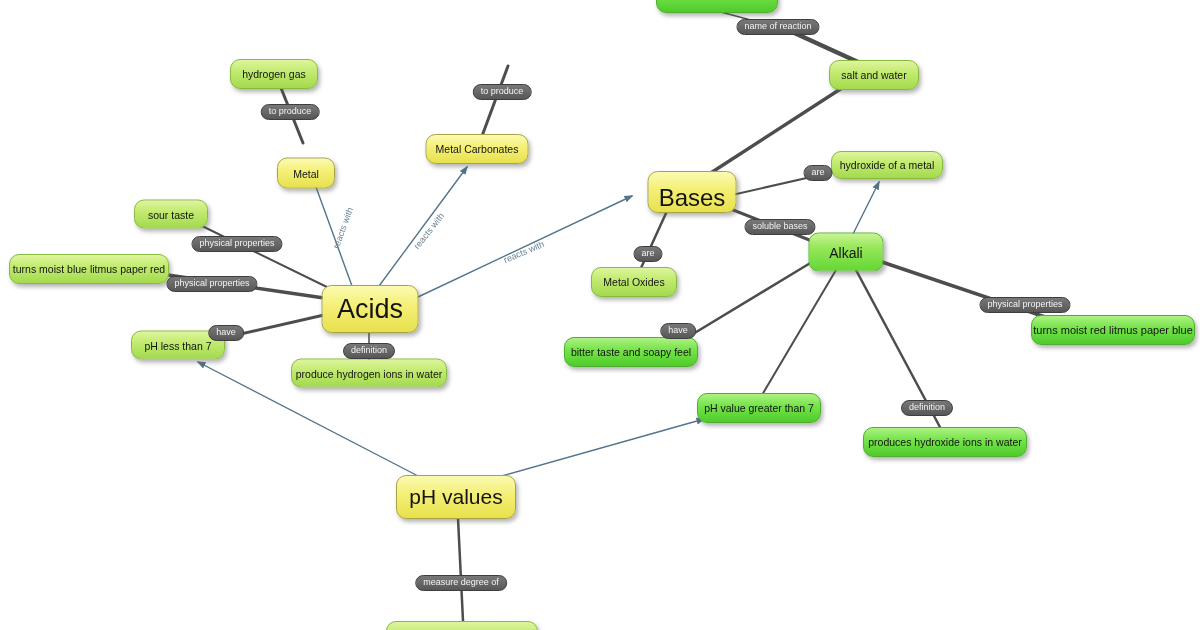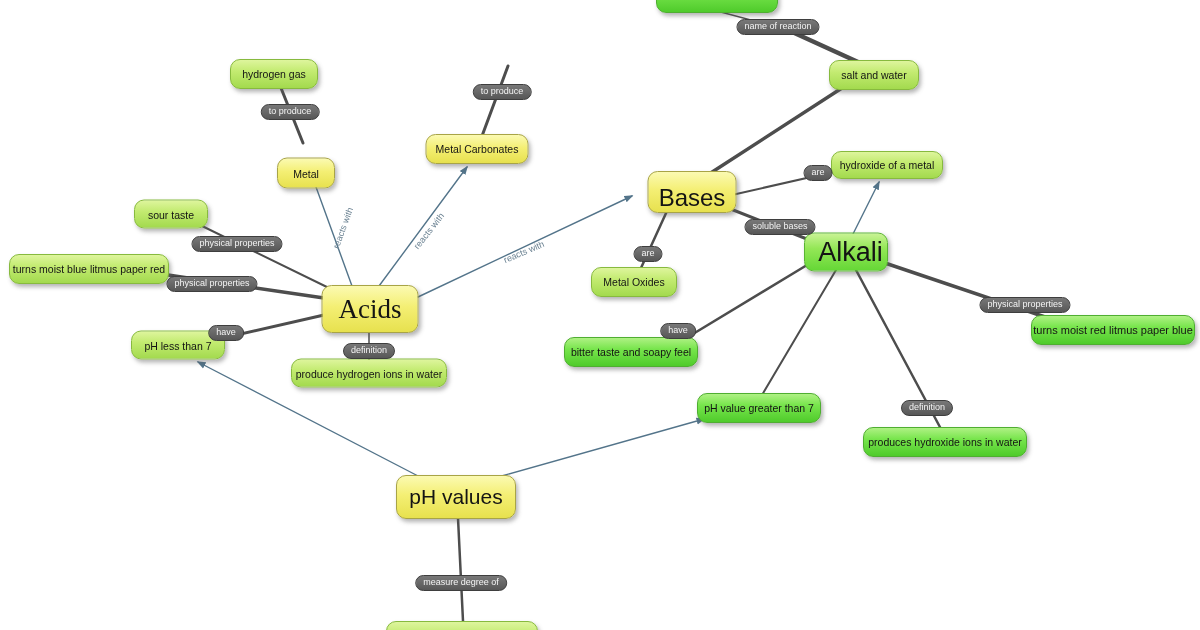--- a/index.html
+++ b/index.html
@@ -91,33 +91,33 @@
     </div>
     <div class="node yellow" style="left: 477px; top: 149px; width: 101px; height: 28px; font-size: 10.5px;">
       <span>Metal Carbonates</span>
     </div>
     <div class="node yellow" style="left: 692px; top: 192px; width: 87px; height: 40px; font-size: 24px; align-items: flex-end;">
       <span>Bases</span>
     </div>
     <div class="node lightgreen" style="left: 887px; top: 165px; width: 110px; height: 26px; font-size: 10.5px;">
       <span>hydroxide of a metal</span>
     </div>
-    <div class="node midgreen" style="left: 846px; top: 252px; width: 73px; height: 37px; font-size: 27px; padding-left: 9px;">
+    <div class="node midgreen" style="left: 846px; top: 252px; width: 73px; height: 37px; font-size: 14px;">
       <span>Alkali</span>
     </div>
     <div class="node lightgreen" style="left: 634px; top: 282px; width: 84px; height: 28px; font-size: 10.5px;">
       <span>Metal Oxides</span>
     </div>
     <div class="node lightgreen" style="left: 171px; top: 214px; width: 72px; height: 27px; font-size: 10.5px;">
       <span>sour taste</span>
     </div>
     <div class="node lightgreen" style="left: 89px; top: 269px; width: 158px; height: 28px; font-size: 10.5px;">
       <span>turns moist blue litmus paper red</span>
     </div>
-    <div class="node yellow" style="left: 370px; top: 309px; width: 95px; height: 46px; font-size: 27px; font-family: Liberation Serif, serif;">
+    <div class="node yellow" style="left: 370px; top: 309px; width: 95px; height: 46px; font-size: 27px;">
       <span>Acids</span>
     </div>
     <div class="node lightgreen" style="left: 178px; top: 345px; width: 92px; height: 27px; font-size: 10.5px;">
       <span>pH less than 7</span>
     </div>
     <div class="node lightgreen" style="left: 369px; top: 373px; width: 154px; height: 27px; font-size: 10.5px;">
       <span>produce hydrogen ions in water</span>
     </div>
     <div class="node brightgreen" style="left: 631px; top: 352px; width: 132px; height: 28px; font-size: 10.5px;">
       <span>bitter taste and soapy feel</span>

